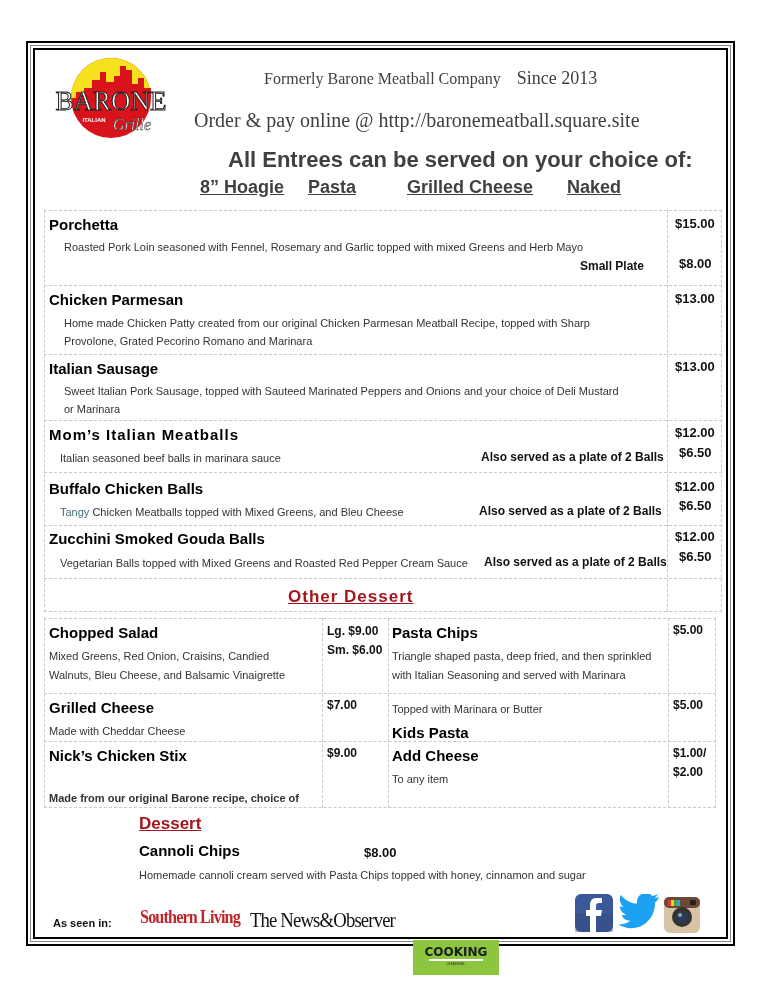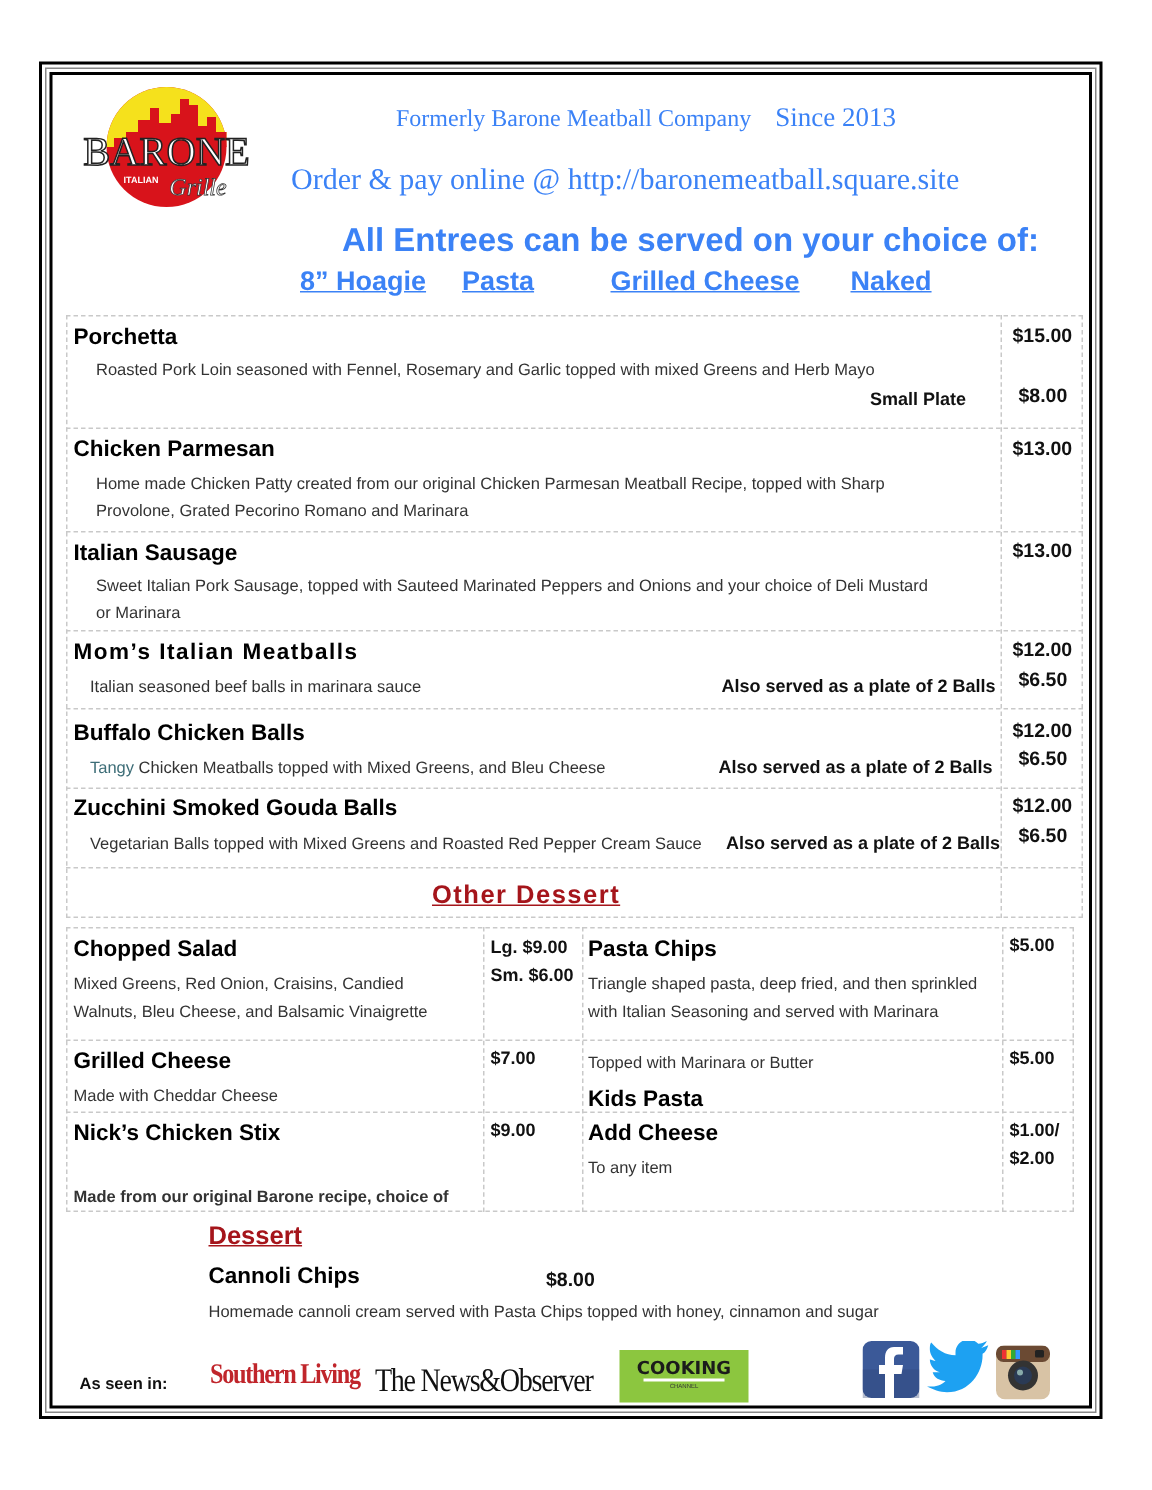--- a/index.html
+++ b/index.html
@@ -2,40 +2,40 @@
 <html><head>
   <meta charset="utf-8">
   <style>
     html, body { margin:0; padding:0; background:#fff; }
     body { width:768px; height:993px; position:relative; overflow:hidden; font-family:"Liberation Sans", sans-serif; color:#111; }
     .frame { position:absolute; left:26px; top:41px; width:709px; height:905px; border:2px solid #000; box-sizing:border-box; }
     .frame::before { content:""; position:absolute; left:2px; top:2px; right:2px; bottom:2px; border:1px solid #888; }
     .frame::after { content:""; position:absolute; left:5px; top:5px; right:5px; bottom:5px; border:2px solid #000; }
     .abs { position:absolute; }
     .serif { font-family:"Liberation Serif", "DejaVu Serif", serif; }
-    .red { color:#3b82f6; }
+    .red { color:#404040; }
     .logo { position:absolute; left:54px; top:58px; width:114px; height:84px; }
     .tag1 { left:264px; top:68px; font-size:16px; }
     .tag1 .since { margin-left:16px; font-size:18px; }
     .tag2 { left:194px; top:109px; font-size:20px; }
     .tag3 { left:228px; top:147px; font-size:22px; font-weight:bold; }
     .choice { top:177px; font-size:18px; font-weight:bold; text-decoration:underline; }
     .grid { position:absolute; border:1px dashed #c9c9c9; box-sizing:border-box; }
     .hline { position:absolute; height:0; border-top:1px dashed #c9c9c9; }
     .vline { position:absolute; width:0; border-left:1px dashed #c9c9c9; }
     .iname { font-size:15px; font-weight:bold; color:#000000; }
     .idesc { font-size:11px; color:#333; line-height:18px; }
     .price { font-size:13px; font-weight:bold; color:#111; }
     .also { font-size:12px; font-weight:bold; color:#111; }
     .teal { color:#3d6d77; }
     .section { font-size:17px; font-weight:bold; text-decoration:underline; letter-spacing:1px; color:#a5151b; }
     .asseen { font-size:11px; font-weight:bold; }
     .sl { font-family:"Liberation Serif", serif; font-weight:bold; color:#c0252b; font-size:19px; letter-spacing:-1px; transform:scaleX(0.85); transform-origin:left; }
     .no { font-family:"Liberation Serif", serif; color:#111; font-size:22px; letter-spacing:-1px; transform:scaleX(0.85); transform-origin:left; }
-    .cook { background:#8cc63f; width:86px; height:35px; text-align:center; box-sizing:border-box; padding-top:6px; }
+    .cook { background:#8cc63f; width:86px; height:35px; text-align:center; box-sizing:border-box; padding-top:6px;margin-top:40px; }
     .cook .c1 { font-family:"DejaVu Sans", sans-serif; font-weight:bold; font-size:12px; color:#1b1b1b; line-height:12px; }
     .cook .bar { height:2px; width:54px; background:#fff; margin:1px auto 0; }
     .cook .c2 { font-size:4px; color:#333; }
   </style>
 </head>
 <body>
 
 <div class="frame"></div>
 
 <div class="logo">

